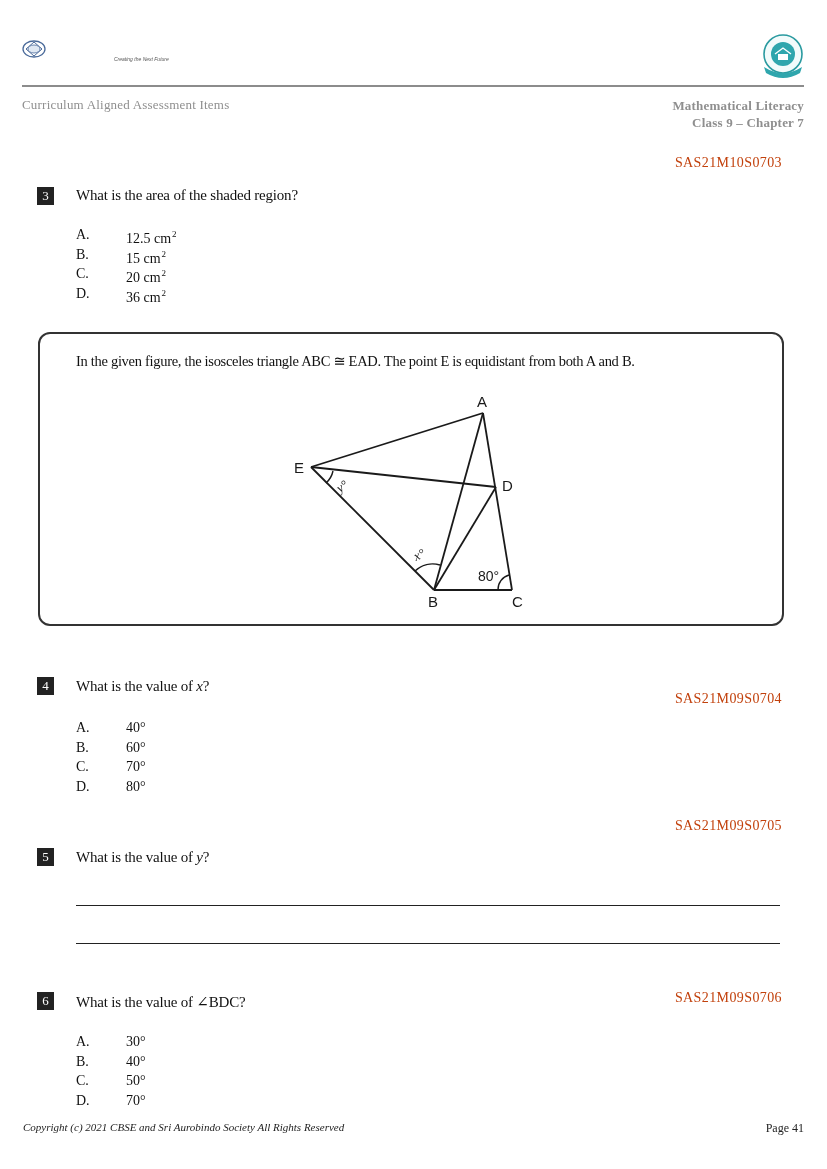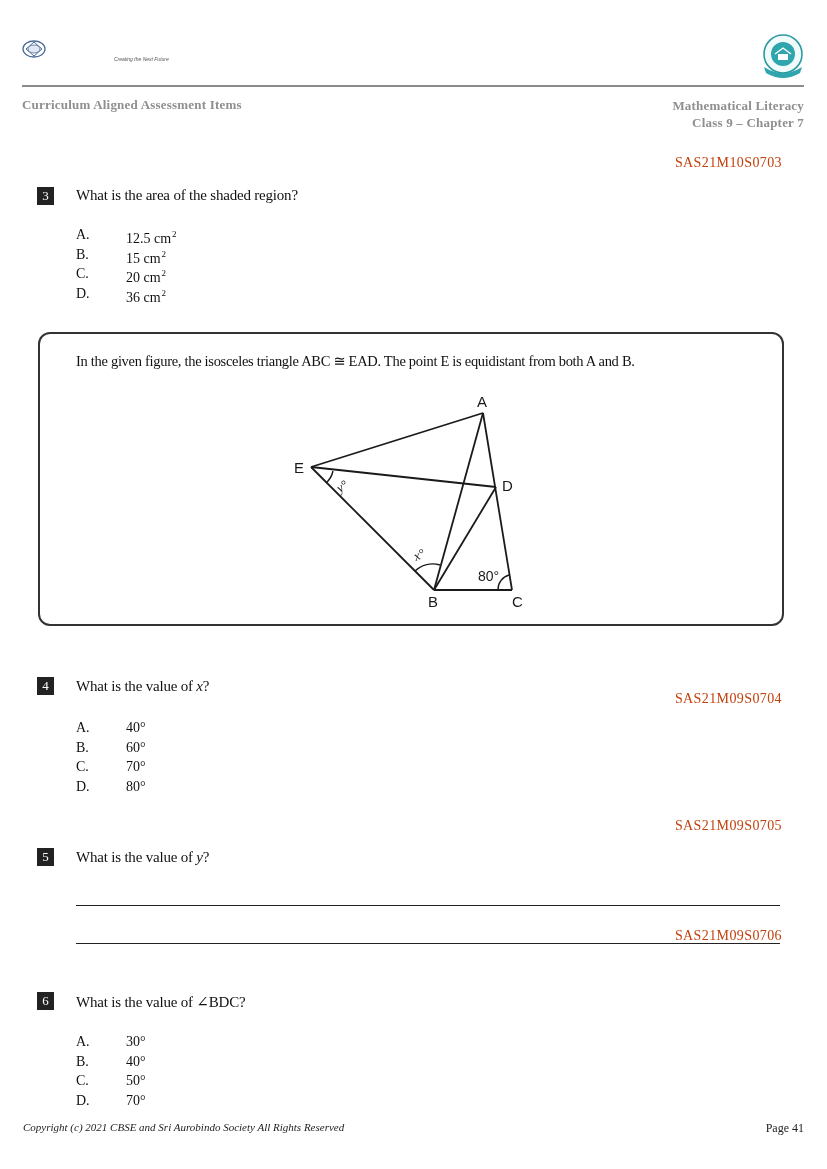--- a/index.html
+++ b/index.html
@@ -10,21 +10,21 @@
   .logo-left { left: 22px; top: 36px; width: 170px; height: 32px; }
   .logo-left .mark { position: absolute; left: 0; top: 4px; width: 24px; height: 18px; }
   .logo-left .name { position: absolute; left: 27px; top: 0px; font-family: "DejaVu Serif", serif;
                      font-style: italic; font-size: 17px; color: #3a3a4a; letter-spacing: 0.2px; white-space: nowrap; }
   .logo-left .tag { position: absolute; left: 92px; top: 20px; font-family: "Liberation Sans", sans-serif;
                     font-size: 5px; font-style: italic; color: #555; white-space: nowrap; }
   .logo-right { left: 760px; top: 33px; width: 46px; height: 48px; }
 
   .header-rule { left: 22px; top: 85px; width: 782px; height: 2px; background: #8c8c8c; }
 
-  .hdr-left { left: 22px; top: 97px; font-size: 13px; font-weight: bold; color: #8f8f8f; letter-spacing: 0.2px; }
+  .hdr-left { left: 22px; top: 97px; font-size: 13px; font-weight: normal; color: #8f8f8f; letter-spacing: 0.2px; }
   .hdr-right { right: 23px; top: 97px; text-align: right; font-size: 13px; font-weight: bold; color: #8f8f8f; line-height: 17px; letter-spacing: 0.2px; }
 
   .code { right: 45px; font-size: 14px; color: #c2410c; letter-spacing: 0.4px; font-family: "Liberation Serif", serif; }
 
   .qnum { left: 37px; width: 17px; height: 18px; background: #222; color: #fff;
           font-size: 13px; text-align: center; line-height: 18px; font-family: "Liberation Serif", serif; }
   .qtext { left: 76px; font-size: 15px; color: #111; letter-spacing: -0.2px; }
   .qtext i { font-style: italic; }
 
   .opts { left: 76px; font-size: 14px; color: #111; }
@@ -149,21 +149,21 @@
       <span>80°</span>
     </div>
 </div>
 
 <div class="abs code" style="top:818px;">SAS21M09S0705</div>
 <div class="abs qnum" style="top:848px;">5</div>
 <div class="abs qtext" style="top:849px;"><span>What is the value of </span><i>y</i><span>?</span></div>
 <div class="abs line" style="top:905px;"></div>
 <div class="abs line" style="top:943px;"></div>
 
-<div class="abs code" style="top:928px;margin-left:18px;">SAS21M09S0706</div>
+<div class="abs code" style="top:990px;margin-left:18px;">SAS21M09S0706</div>
 <div class="abs qnum" style="top:992px;">6</div>
 <div class="abs qtext" style="top:993px;">What is the value of ∠BDC?</div>
 <div class="abs opts" style="top:1032px;">
   <div class="opt">
       <span class="lbl">A.</span>
       <span>30°</span>
     </div>
   <div class="opt">
       <span class="lbl">B.</span>
       <span>40°</span>

